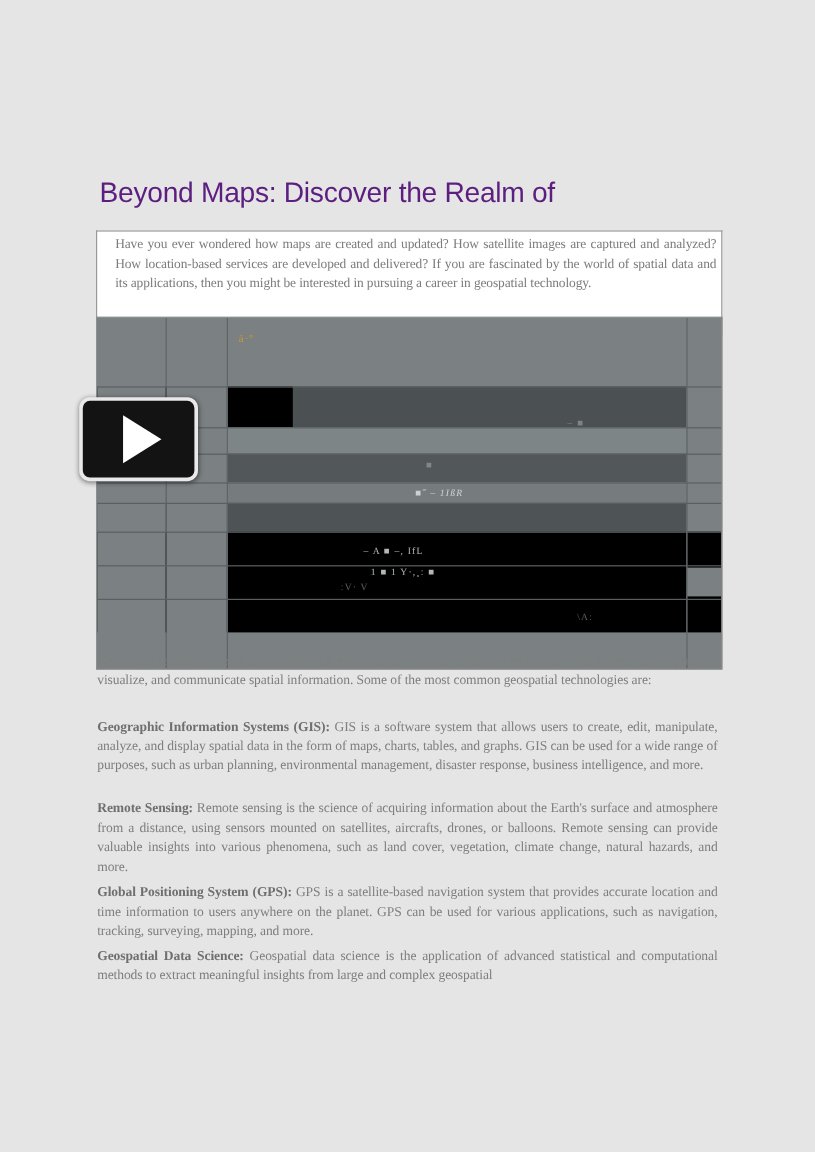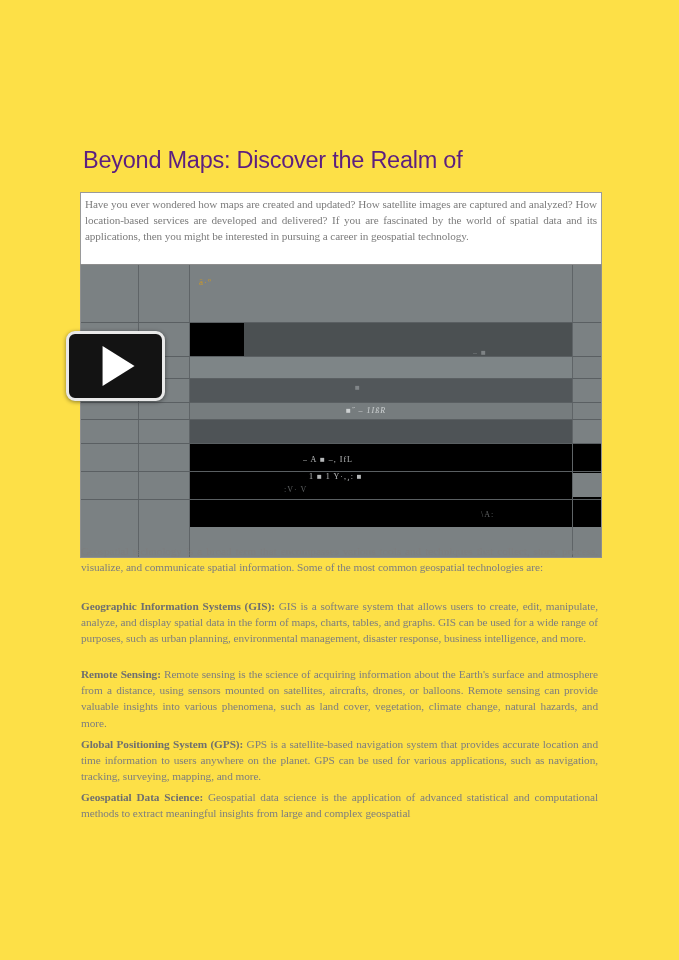--- a/index.html
+++ b/index.html
@@ -13,21 +13,21 @@
     height: 960px;
     position: relative;
     overflow: hidden;
     font-family: "Liberation Serif", serif;
     -webkit-font-smoothing: antialiased;
   }
 
   #page {
     position: absolute;
     inset: 0;
-    background: #fde047;
+    background: #e5e5e5;
   }
 
   
   .doc-title {
     position: absolute;
     left: 83px;
     top: 96px;
     width: 520px;
     color: #5C1F80;
     font-family: "Liberation Sans", sans-serif;
@@ -42,21 +42,21 @@
   .intro-box {
     position: absolute;
     left: 80px;
     top: 192px;
     width: 522px;
     height: 88px;
     box-sizing: border-box;
     border: 1px solid #9a9a9a;
     border-bottom: none;
     background: #ffffff;
-    padding: 3px 4px 0 4px;
+    padding: 3px 4px 0 15px;
   }
   .intro-box .intro-text {
     color: #7c7c7c;
     font-size: 11.2px;
     line-height: 16.1px;
     text-align: justify;
     letter-spacing: -0.1px;
   }
 
   

